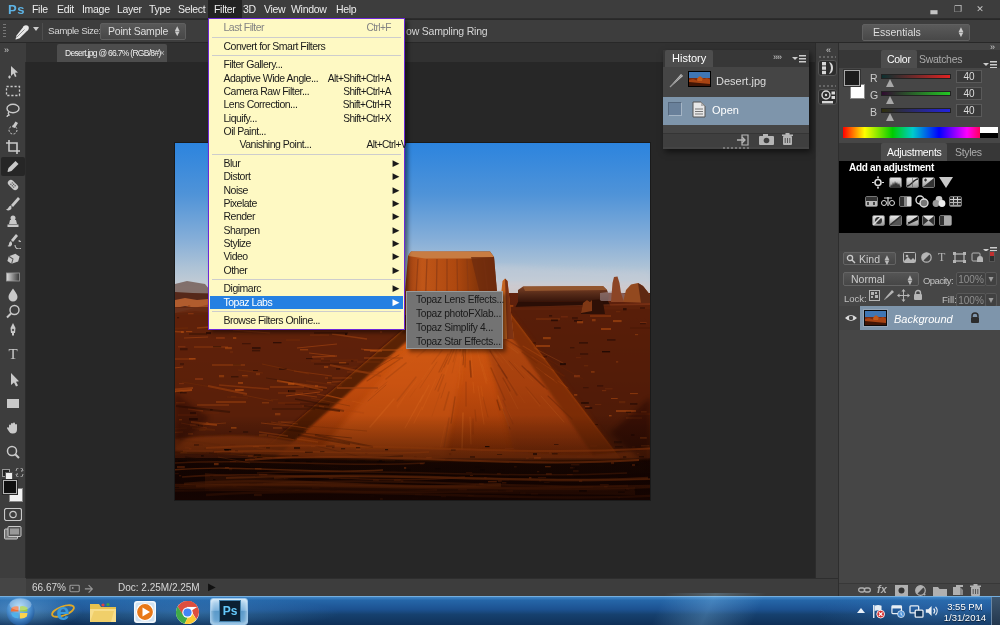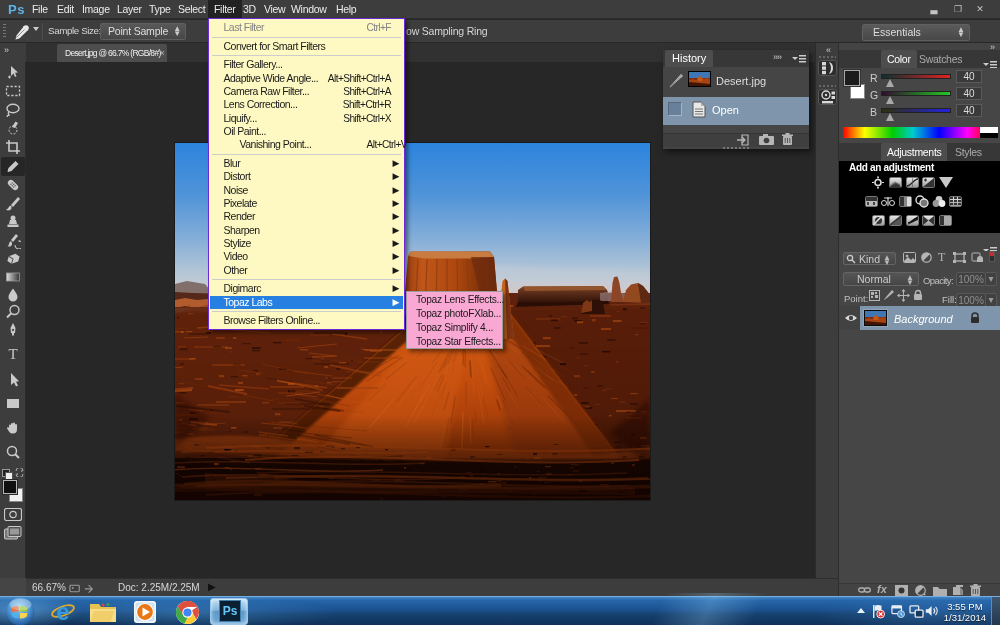--- a/index.html
+++ b/index.html
@@ -70,21 +70,21 @@
 #history{left:663px;top:50px;width:146px;height:99px;background:#444444;box-shadow:2px 3px 6px rgba(0,0,0,.55);}
 
 
 #filtermenu{left:208px;top:18px;width:197px;height:312px;background:#fef9c3;border:1px solid #6d28d9;box-shadow:3px 3px 4px rgba(0,0,0,.45);font-size:10.5px;letter-spacing:-0.5px;color:#1a1a1a;z-index:50;text-decoration:underline;}
 .fitem{position:absolute;left:1px;width:193px;height:13.4px;line-height:13.4px;padding-left:13.5px;}
 .fshort{position:absolute;right:12px;letter-spacing:-0.6px;font-size:10.2px;}
 .farrow{position:absolute;right:4px;font-size:9px;}
 .fsep{position:absolute;left:3px;width:189px;height:1px;background:#cdcdcd;}
 .fdis{color:#838383;}
 #fhl{background:#2580e2;color:#fff;}
-#submenu{left:406px;top:291px;width:97px;height:58px;background:#f9a8d4;border:1px solid #9b9b9b;box-shadow:3px 3px 4px rgba(0,0,0,.45);font-size:10.2px;letter-spacing:-0.3px;color:#1a1a1a;z-index:51;}
+#submenu{left:406px;top:291px;width:97px;height:58px;background:#737373;border:1px solid #9b9b9b;box-shadow:3px 3px 4px rgba(0,0,0,.45);font-size:10.2px;letter-spacing:-0.3px;color:#1a1a1a;z-index:51;}
 .sitem{position:absolute;left:0px;width:94px;height:14.3px;line-height:13px;padding-left:9px;white-space:nowrap;overflow:visible;}
 
 
 #taskbar{left:0;top:596px;width:1000px;height:29px;background:linear-gradient(#3f86c8 0%,#2566a8 12%,#1c5190 45%,#16416f 62%,#0f3058 100%);border-top:1px solid #76aedd;}
 #clock{position:absolute;right:14px;top:4px;color:#fff;font-size:9.5px;text-align:center;line-height:11px;text-shadow:0 1px 1px rgba(0,0,0,.6);}
 #showdesk{position:absolute;right:0;top:0;width:9px;height:29px;background:linear-gradient(#3e566e,#22364d);border-left:1px solid #6a87a5;}
 </style></head>
 <body>
 <div id="app">
 
@@ -1167,26 +1167,26 @@
             <rect x="10" y="8" width="3" height="3"></rect>
           </g>
         </svg>
         <svg style="position:absolute;left:132px;top:1px;" width="12" height="11" viewBox="0 0 12 11">
           <rect x="1" y="1" width="8" height="8" rx="1" fill="none" stroke="#b5b5b5"></rect>
           <path d="M6 7 q0-3 3-3 q3 0 3 3 v3 h-6 Z" fill="#b5b5b5"></path>
         </svg>
         <div style="position:absolute;left:150px;top:0px;width:6px;height:11px;background:#2e2e2e;border:1px solid #555;"></div>
         <div style="position:absolute;left:151px;top:1px;width:4px;height:4px;background:#c03030;"></div>
 
-      <div class="ldd" style="left:4px;top:21px;width:76px;height:14px;padding-left:13px;line-height:13px;">Normal<span class="stepper" style="color:#bbb;">▲<br>▼</span></div>
+      <div class="ldd" style="left:4px;top:21px;width:76px;height:14px;padding-left:7px;line-height:13px;">Normal<span class="stepper" style="color:#bbb;">▲<br>▼</span></div>
       <div style="position:absolute;left:84px;top:24px;color:#c0c0c0;font-size:9.5px;letter-spacing:-0.6px;">Opacity:</div>
       <div class="lval" style="left:117px;top:21px;width:30px;height:14px;text-align:center;line-height:13px;">100%</div>
       <div class="lval" style="left:146px;top:21px;width:12px;height:14px;text-align:center;line-height:12px;color:#999;">▾</div>
 
-      <div style="position:absolute;left:5px;top:42px;color:#c0c0c0;font-size:9.5px;">Point:</div>
+      <div style="position:absolute;left:5px;top:42px;color:#c0c0c0;font-size:9.5px;">Lock:</div>
       <svg style="position:absolute;left:30px;top:39px;" width="11" height="11" viewBox="0 0 11 11">
           <rect x=".5" y=".5" width="10" height="10" fill="none" stroke="#b5b5b5"></rect>
           <g fill="#b5b5b5">
             <rect x="2" y="2" width="3" height="3"></rect>
             <rect x="6" y="5" width="3" height="3"></rect>
             <rect x="2" y="6" width="2" height="2"></rect>
             <rect x="6" y="2" width="2" height="2"></rect>
           </g>
         </svg>
         <svg style="position:absolute;left:44px;top:38px;" width="12" height="12" viewBox="0 0 12 12">

